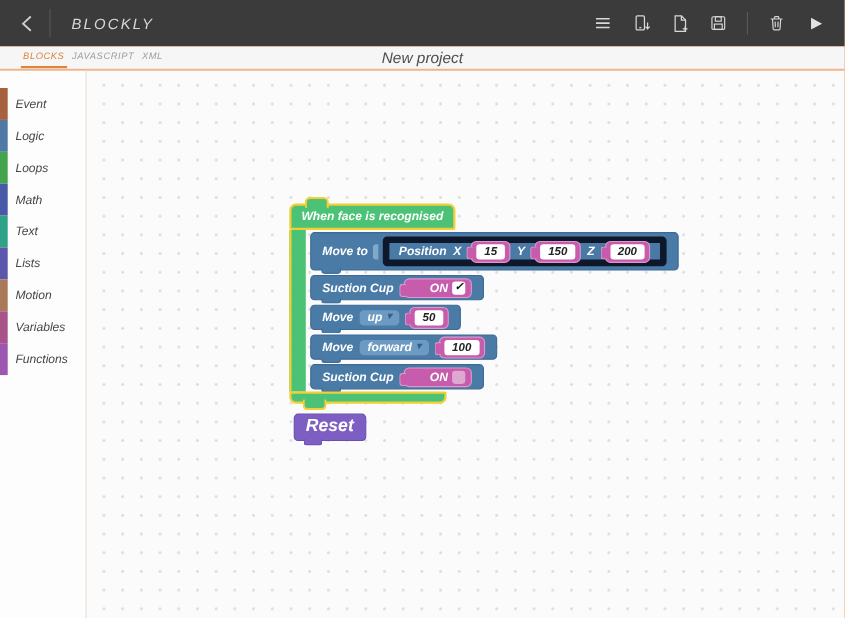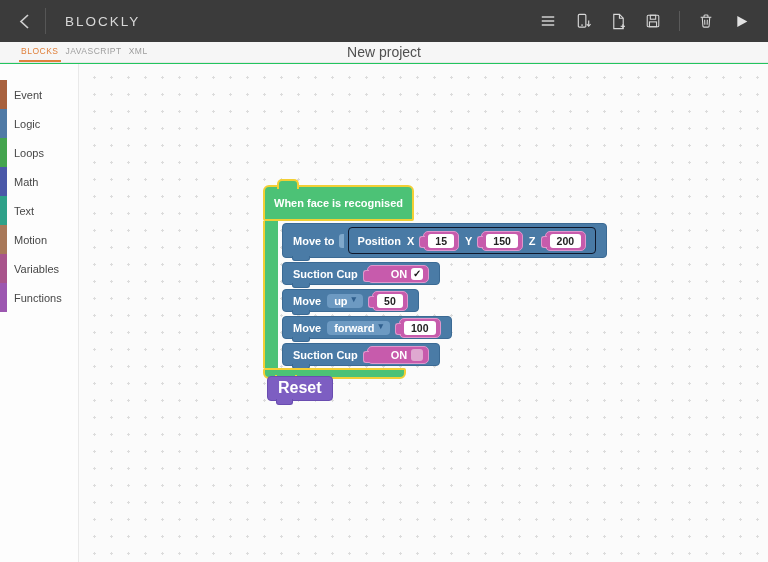--- a/index.html
+++ b/index.html
@@ -1,19 +1,19 @@
 <!DOCTYPE html>
 <html><head>
 <meta charset="utf-8">
 <style>
   * { margin:0; padding:0; box-sizing:border-box; }
   html,body { width:768px; height:562px; overflow:hidden; background:#fff; }
   #app {
     position:relative; width:768px; height:562px; overflow:hidden;
-    font-family:"Liberation Sans", sans-serif; background:#22c55e;
+    font-family:"Liberation Sans", sans-serif; background:#f97316;font-style:italic;
   }
 
   
   .header {
     position:absolute; top:0; left:0; right:0; height:42px;
     background:#3b3b3b; display:flex; align-items:center; z-index:10;
   }
   .back-btn { margin-left:13px; width:22px; height:26px; display:flex; align-items:center; justify-content:center; cursor:pointer; }
   .hdr-divider { width:1px; height:26px; background:#565656; margin-left:10px; }
   .app-title { margin-left:19px; color:#d8d8d8; font-size:13.5px; letter-spacing:2px; }
@@ -54,21 +54,21 @@
     background-image:radial-gradient(circle, #dcdcdc 1.1px, transparent 1.4px);
     background-size:17px 17px; background-position:7px 5px;
     border-left:1px solid #e9e9e9;
   }
 
   
   .block-group { position:absolute; left:263px; top:185px; z-index:6; }
   .hat-top {
     position:relative; display:inline-flex; align-items:center;
     background:#4cc276; border:2px solid #f2cf35; border-radius:6px 6px 2px 2px;
-    height:36px; padding:0 9px; color:#fff; font-size:11px; font-weight:bold; white-space:nowrap;
+    height:24px; padding:0 9px; color:#fff; font-size:11px; font-weight:bold; white-space:nowrap;
   }
   .hat-top::before {
     content:''; position:absolute; top:-8px; left:12px; width:18px; height:8px;
     background:#4cc276; border:2px solid #f2cf35; border-bottom:none; border-radius:5px 5px 0 0;
   }
   .hat-body { display:flex; }
   .hat-spine { width:15px; background:#4cc276; border-left:2px solid #f2cf35; }
   .stack { padding:2px 0 2px 4px; }
   .stmt {
     position:relative; display:flex; align-items:center; gap:6px;
@@ -78,21 +78,21 @@
   }
   .stmt::after {
     content:''; position:absolute; bottom:-4px; left:9px; width:16px; height:4px;
     background:#4a7ba6; border:1px solid #3b6a94; border-top:none; border-radius:0 0 3px 3px;
   }
   .stmt.tall { height:35px; }
   .stmt:last-child { margin-bottom:0; }
   .nub { width:5px; height:14px; background:#7fa8cb; border-radius:3px 0 0 3px; margin:0 -2px; }
   .nest {
     display:flex; align-items:center; gap:6px;
-    background:#497aa5; border:1px solid #0f172a; border-radius:4px;
+    background:#497aa5; border:6px solid #0f172a; border-radius:4px;
     height:27px; padding:0 9px;
   }
   .pname { font-size:11px; font-weight:bold; color:#fff; }
   .pval {
     position:relative; display:inline-flex; align-items:center; gap:4px;
     background:#c75bac; border:1px solid #df97cc; border-radius:5px; padding:2px 4px; margin-left:3px;
   }
   .pval::before {
     content:''; position:absolute; left:-5px; top:4px; width:5px; height:10px;
     background:#c75bac; border:1px solid #df97cc; border-right:none; border-radius:3px 0 0 3px;
@@ -239,20 +239,24 @@
         <span class="strip" style="background: rgb(68, 164, 78);"></span>
         <span class="lbl">Loops</span>
       </div>
       <div class="cat">
         <span class="strip" style="background: rgb(74, 88, 168);"></span>
         <span class="lbl">Math</span>
       </div>
       <div class="cat">
         <span class="strip" style="background: rgb(46, 161, 137);"></span>
         <span class="lbl">Text</span>
+      </div>
+      <div class="cat">
+        <span class="strip" style="background: rgb(91, 87, 173);"></span>
+        <span class="lbl">Lists</span>
       </div>
       <div class="cat">
         <span class="strip" style="background: rgb(168, 120, 89);"></span>
         <span class="lbl">Motion</span>
       </div>
       <div class="cat">
         <span class="strip" style="background: rgb(168, 84, 139);"></span>
         <span class="lbl">Variables</span>
       </div>
       <div class="cat">

